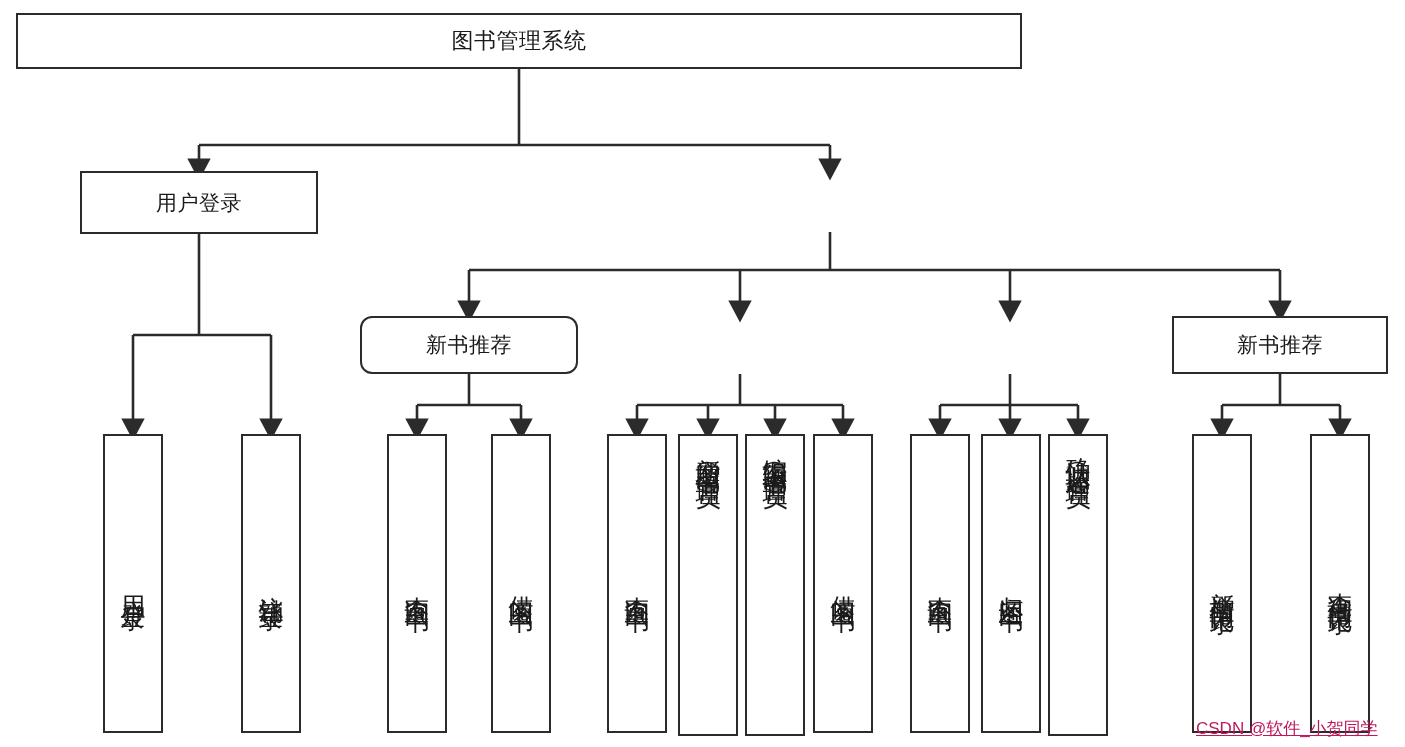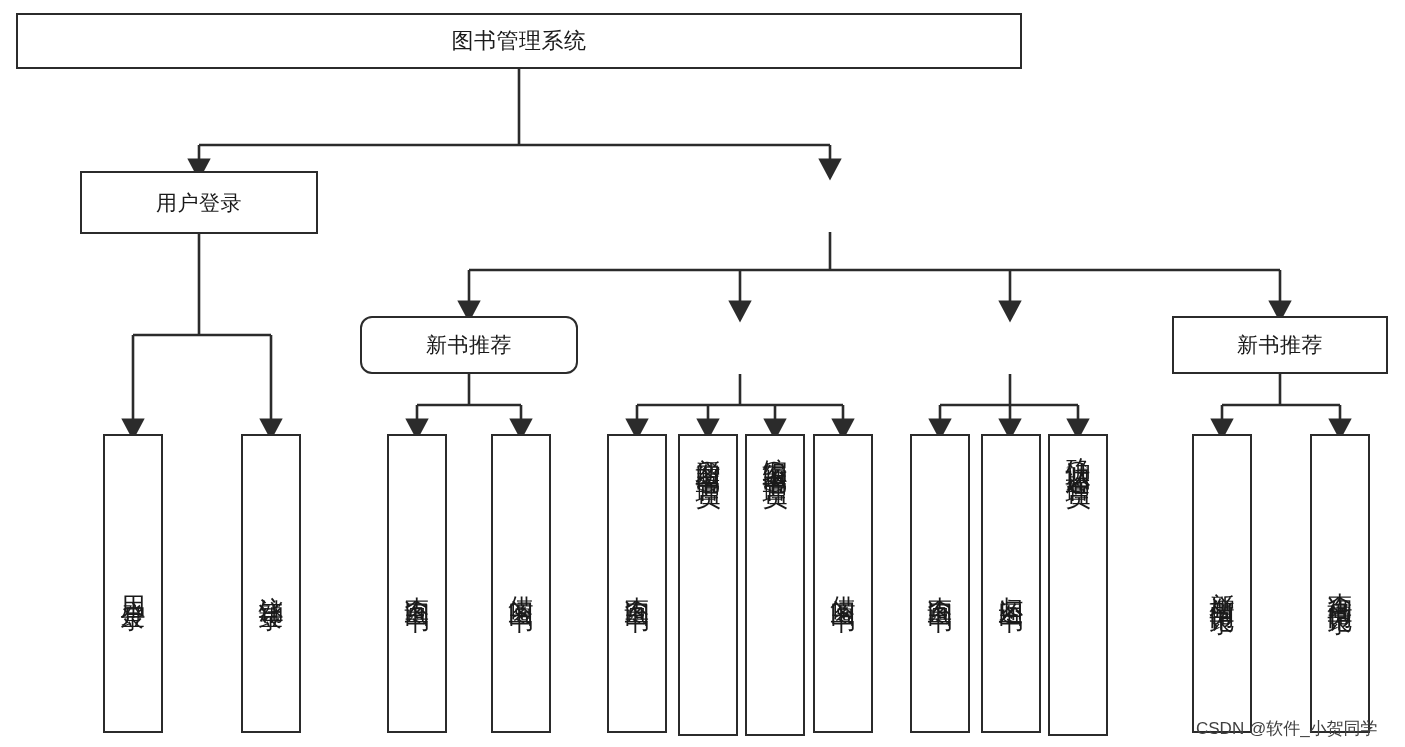--- a/index.html
+++ b/index.html
@@ -61,25 +61,26 @@
     line-height: 1.0;
     letter-spacing: 4px;
     white-space: normal;
   }
   .v-node.centered {
     align-items: center;
     padding-top: 0;
   }
   .watermark {
     position: absolute;
-    color: #404040;
+    color: #be185d;
     font-size: 17px;
     z-index: 6;
     white-space: nowrap;
     font-family: "Liberation Sans", "DejaVu Sans", sans-serif;
+    text-decoration: underline;
   }
 </style>
 </head>
 <body>
 
 <div id="canvas">
 
   <svg class="wires" viewBox="0 0 1405 747" xmlns="http://www.w3.org/2000/svg">
     <defs>
       <marker id="arrow" markerWidth="9" markerHeight="9" refX="1" refY="4.5" orient="auto" markerUnits="strokeWidth">

